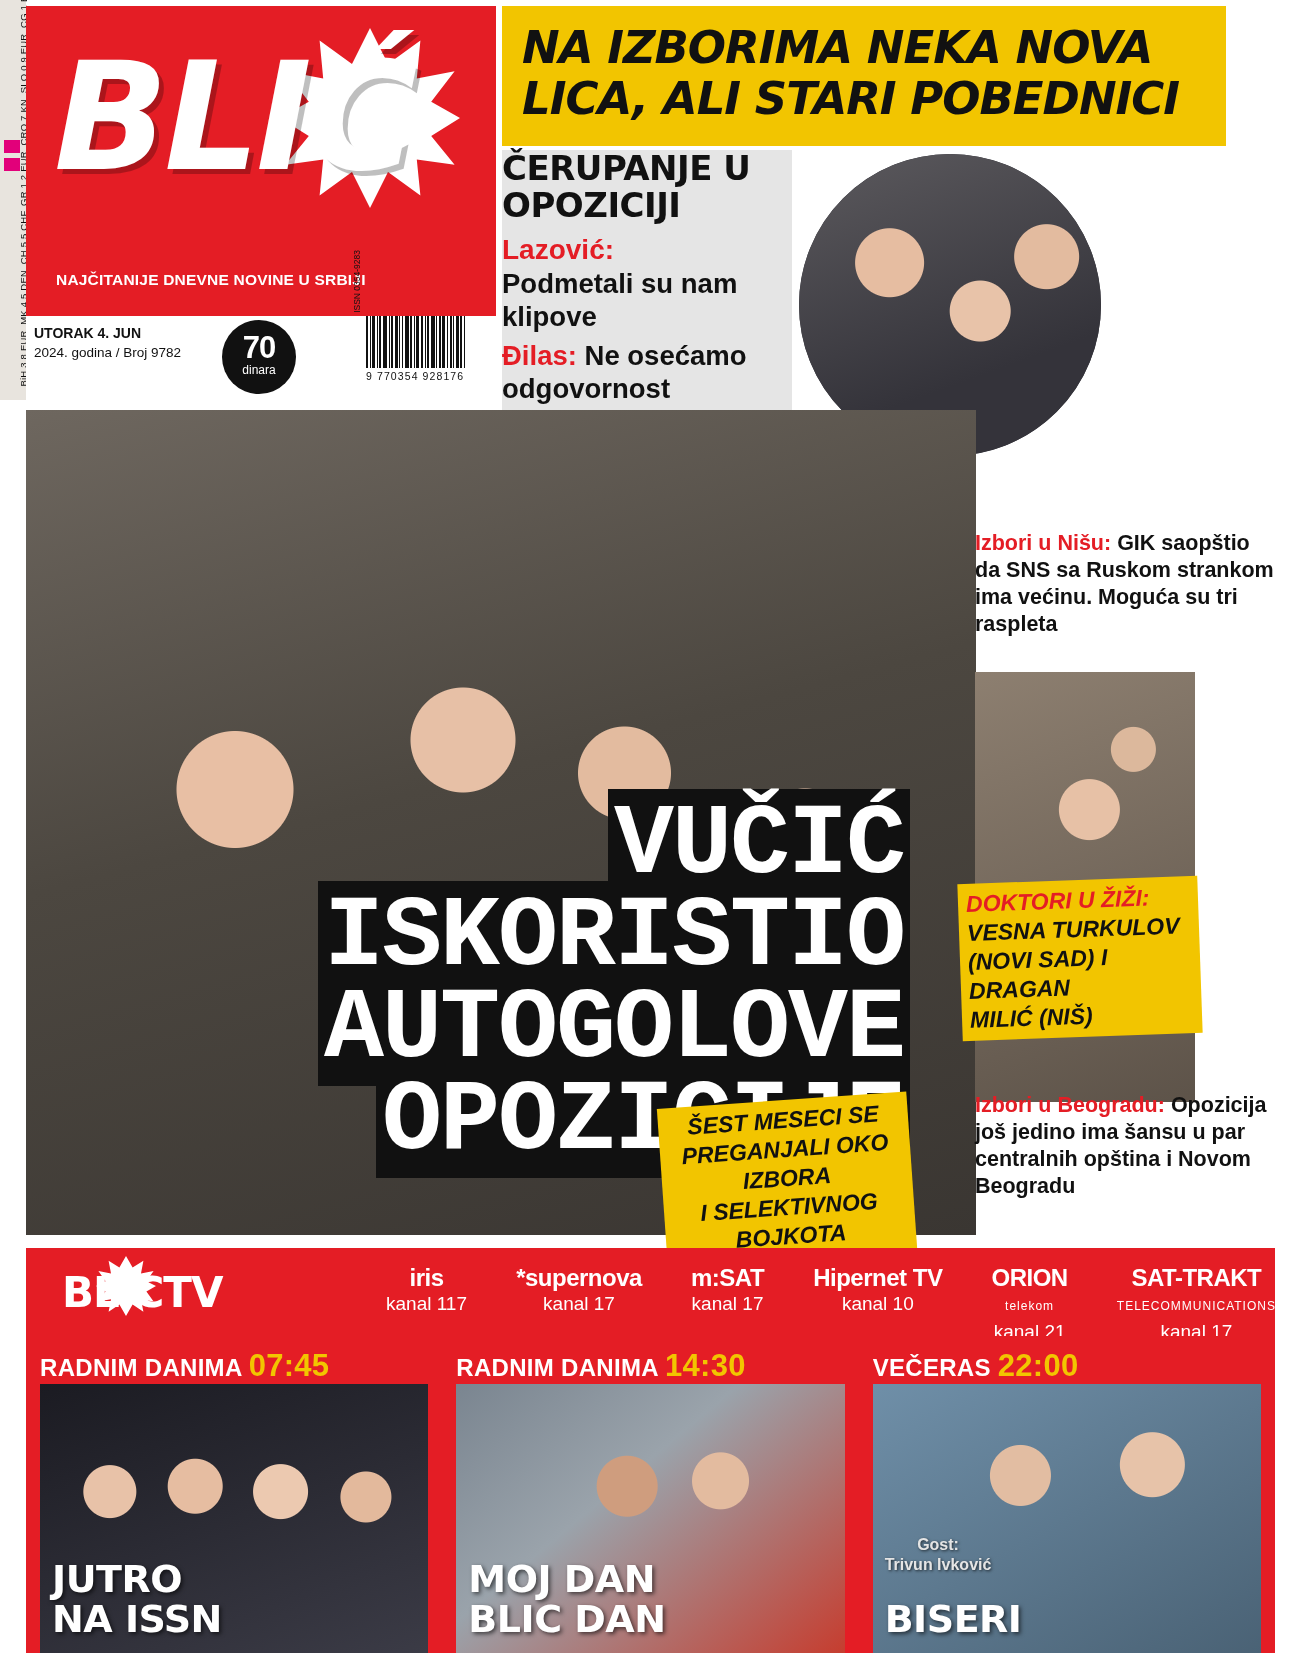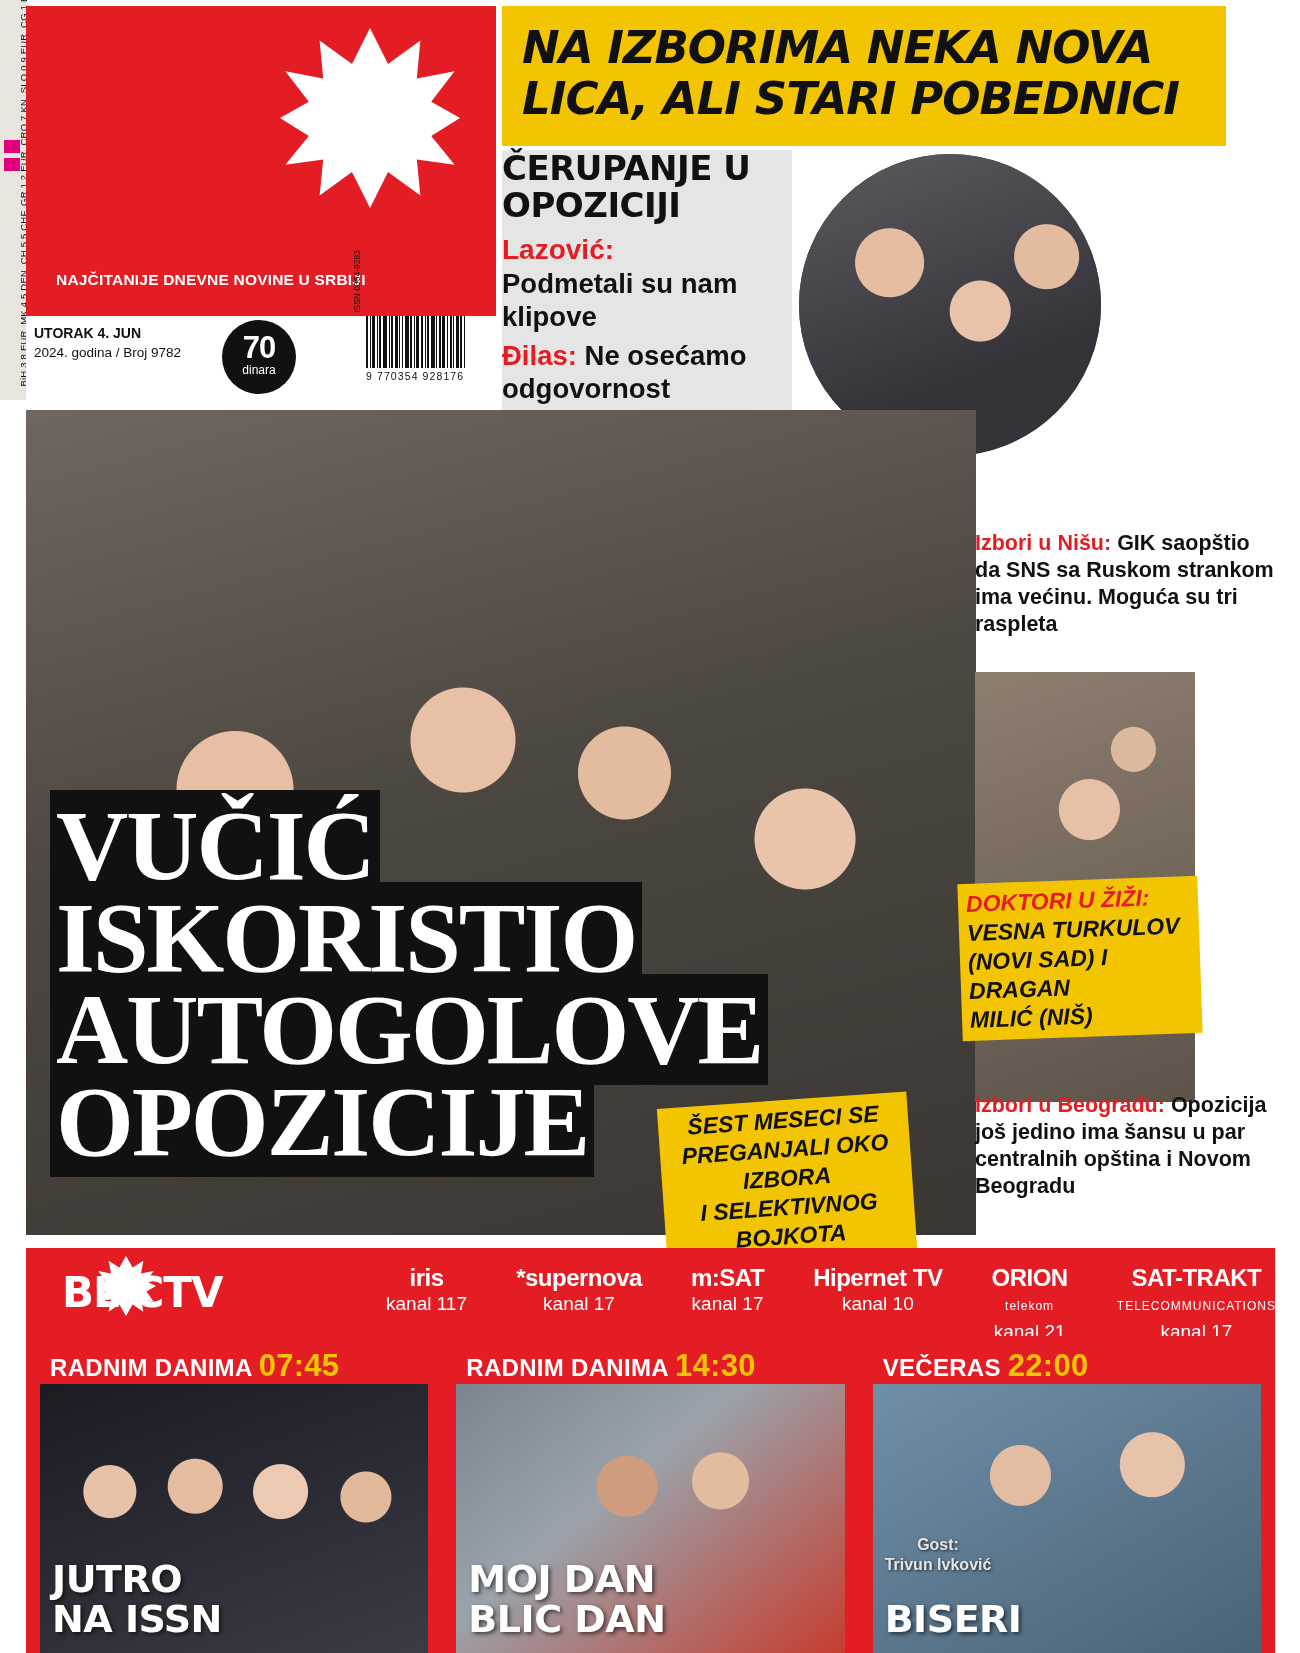--- a/index.html
+++ b/index.html
@@ -130,23 +130,24 @@
   .highlight-box .hl1 { color:#e41d25; }
   .rc-bottom { position:absolute; left:975px; top:1092px; width:300px; }
 
   
   .mainphoto {
     position:absolute; left:26px; top:410px; width:950px; height:825px;
     background:#4a4a52; overflow:hidden;
   }
   .headline {
     position:absolute; left:50px; top:800px; width:860px;
-    font-family:Liberation Serif, serif;
+    font-family:Liberation Mono, monospace;
     font-weight:bold; color:#fff; font-size:100px; line-height:92px;
     letter-spacing:-2px;
+    text-align:right;
   }
   .headline span { background:#111; display:inline; padding:0 6px; box-decoration-break:clone;-webkit-box-decoration-break:clone; }
   .subbox {
     position:absolute; left:662px; top:1100px; width:250px;
     background:#f2c500; transform:rotate(-4deg); padding:6px 10px;
   }
   .subbox div { font-size:23px; line-height:29px; font-weight:bold; font-style:italic; color:#111; text-align:center; }
 
   
   .tvbar {
@@ -158,21 +159,21 @@
   .tv-burst { position:absolute; left:70px; top:8px; width:60px; height:60px; background:#fff;
     clip-path: polygon(50% 0%, 61% 19%, 79% 8%, 75% 29%, 96% 25%, 84% 42%, 100% 50%, 84% 59%, 96% 76%, 75% 72%, 79% 93%, 61% 81%, 50% 100%, 39% 81%, 21% 93%, 25% 72%, 4% 76%, 16% 59%, 0% 50%, 16% 42%, 4% 25%, 25% 29%, 21% 8%, 39% 19%); }
   .channels { position:absolute; left:360px; top:16px; width:890px; display:flex; justify-content:space-between; }
   .chan { text-align:center; color:#fff; }
   .chan .brand { font-size:24px; font-weight:bold; line-height:28px; letter-spacing:-0.5px; }
   .chan .brand small { font-size:12px; display:block; letter-spacing:1px; font-weight:normal;}
   .chan .k { font-size:19px; line-height:24px; }
 
   
   .promos { position:absolute; left:26px; top:1336px; width:1249px; height:317px; background:#e41d25; display:flex; }
-  .promo { position:relative; width:33.333%; height:100%; padding:12px 14px 0 24px; }
+  .promo { position:relative; width:33.333%; height:100%; padding:12px 14px 0 14px; }
   .promo .time { color:#fff; font-weight:bold; font-size:24px; letter-spacing:0.3px; }
   .promo .time b { color:#f2c500; font-size:31px; }
   .promo .pimg { position:absolute; left:14px; top:48px; right:14px; bottom:0; background:#2c2c34; overflow:hidden; }
   .promo .ptitle {
     position:absolute; left:26px; bottom:14px; z-index:5;
     color:#fff; font-weight:bold; font-size:38px; line-height:40px;
     font-family:"DejaVu Sans", sans-serif; letter-spacing:-0.5px;
     text-shadow:2px 2px 4px rgba(0,0,0,.6);
   }
   .promo .guest {
@@ -235,20 +236,21 @@
     <div class="spine-marks">
         <i></i>
         <i></i>
       </div>
     <div class="spine-text">BiH 3.8 EUR, MK 4.5 DEN, CH 5.5 CHF, GR 1.2 EUR, CRO 7 KN, SLO 0.9 EUR, CG 1 EUR, NL 2.0 EUR</div>
   </div>
 
   <div class="masthead">
     <div class="logo-wrap">
       <div class="burst"></div>
+      <div class="logo-text">BLIĆ</div>
     </div>
     <div class="logo-sub">NAJČITANIJE DNEVNE NOVINE U SRBIJI</div>
   </div>
 
   <div class="masthead-bottom">
     <div class="issue-date">
       <div>UTORAK 4. JUN</div>
       <span>2024. godina / Broj 9782</span>
     </div>
     <div class="price-circle">

